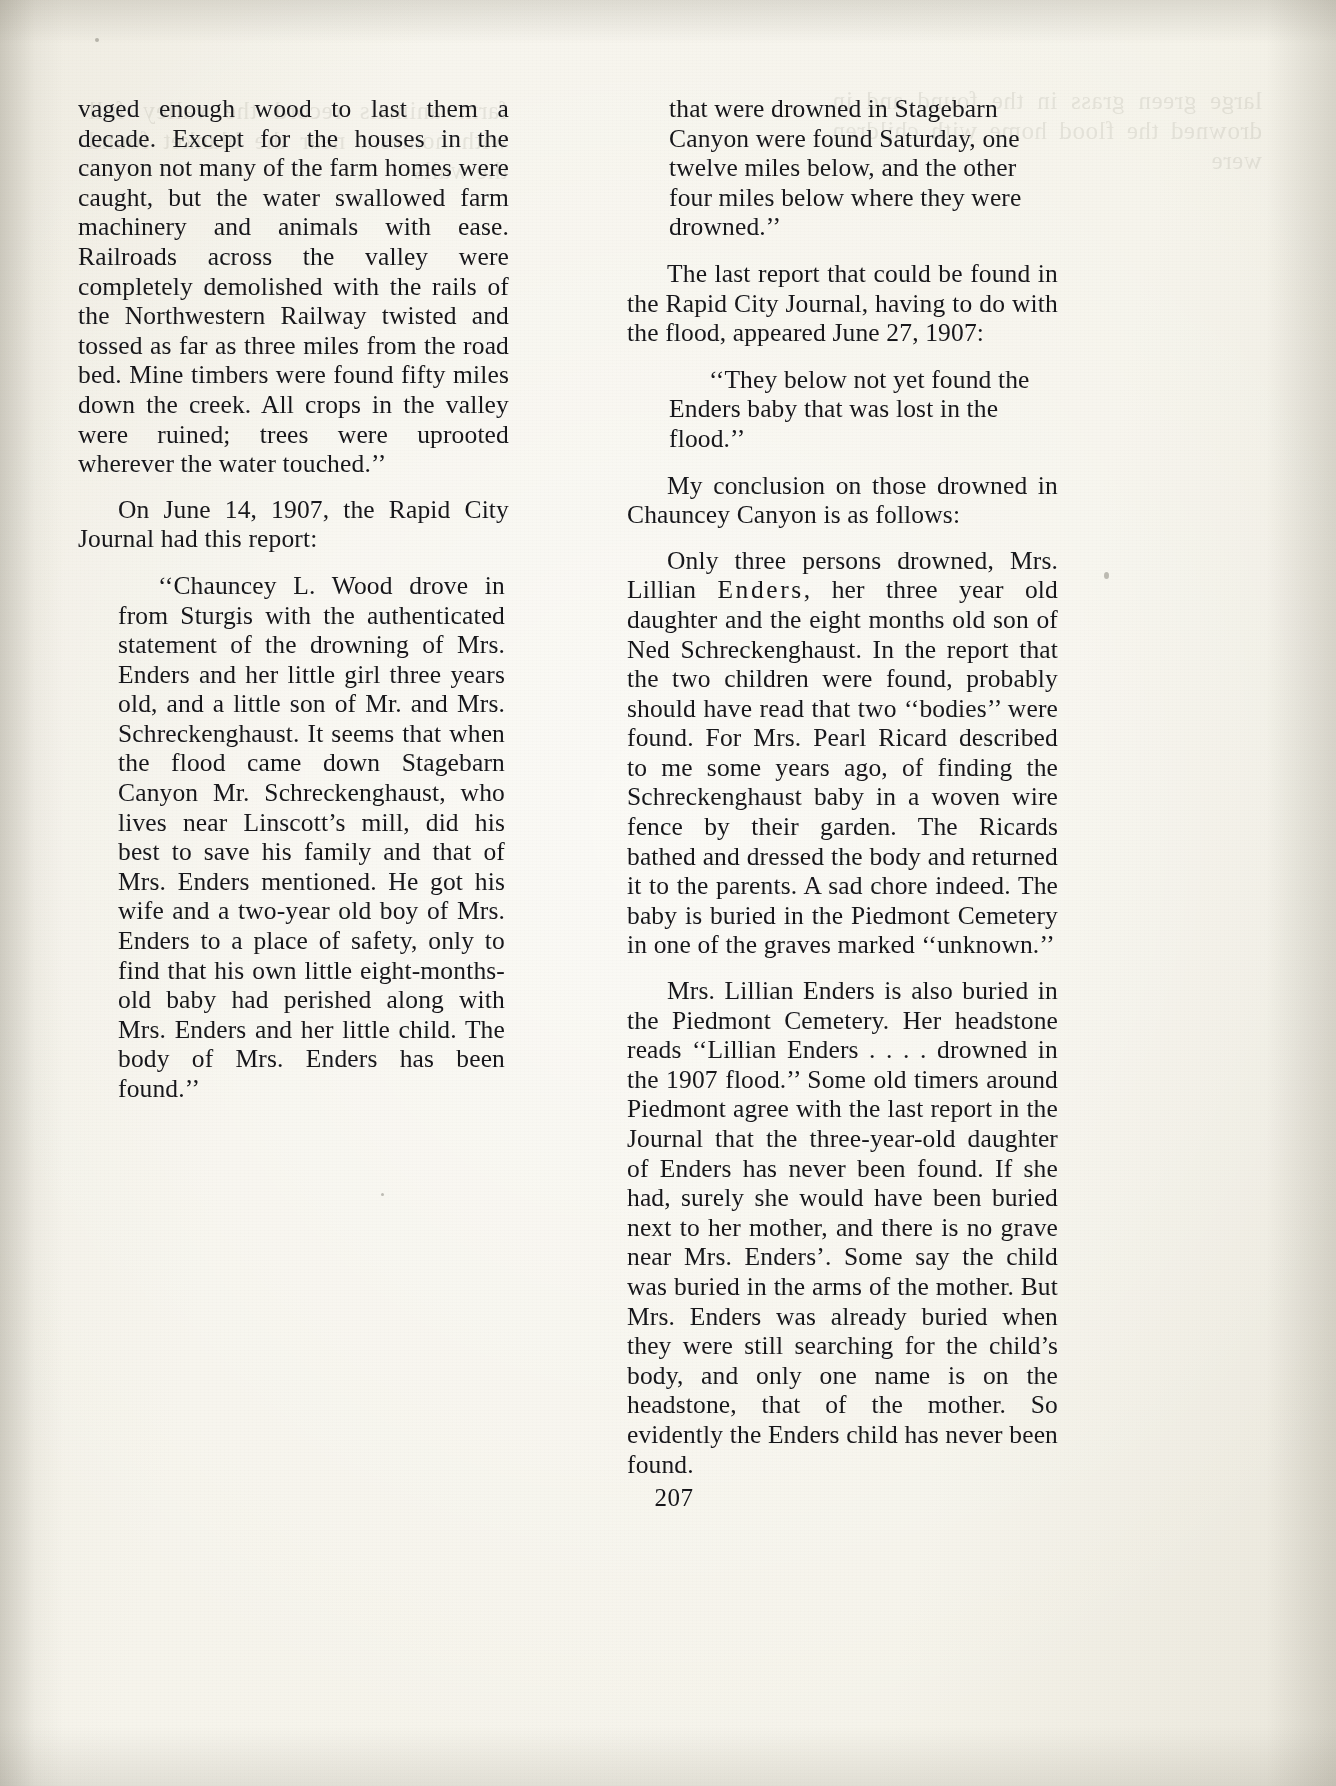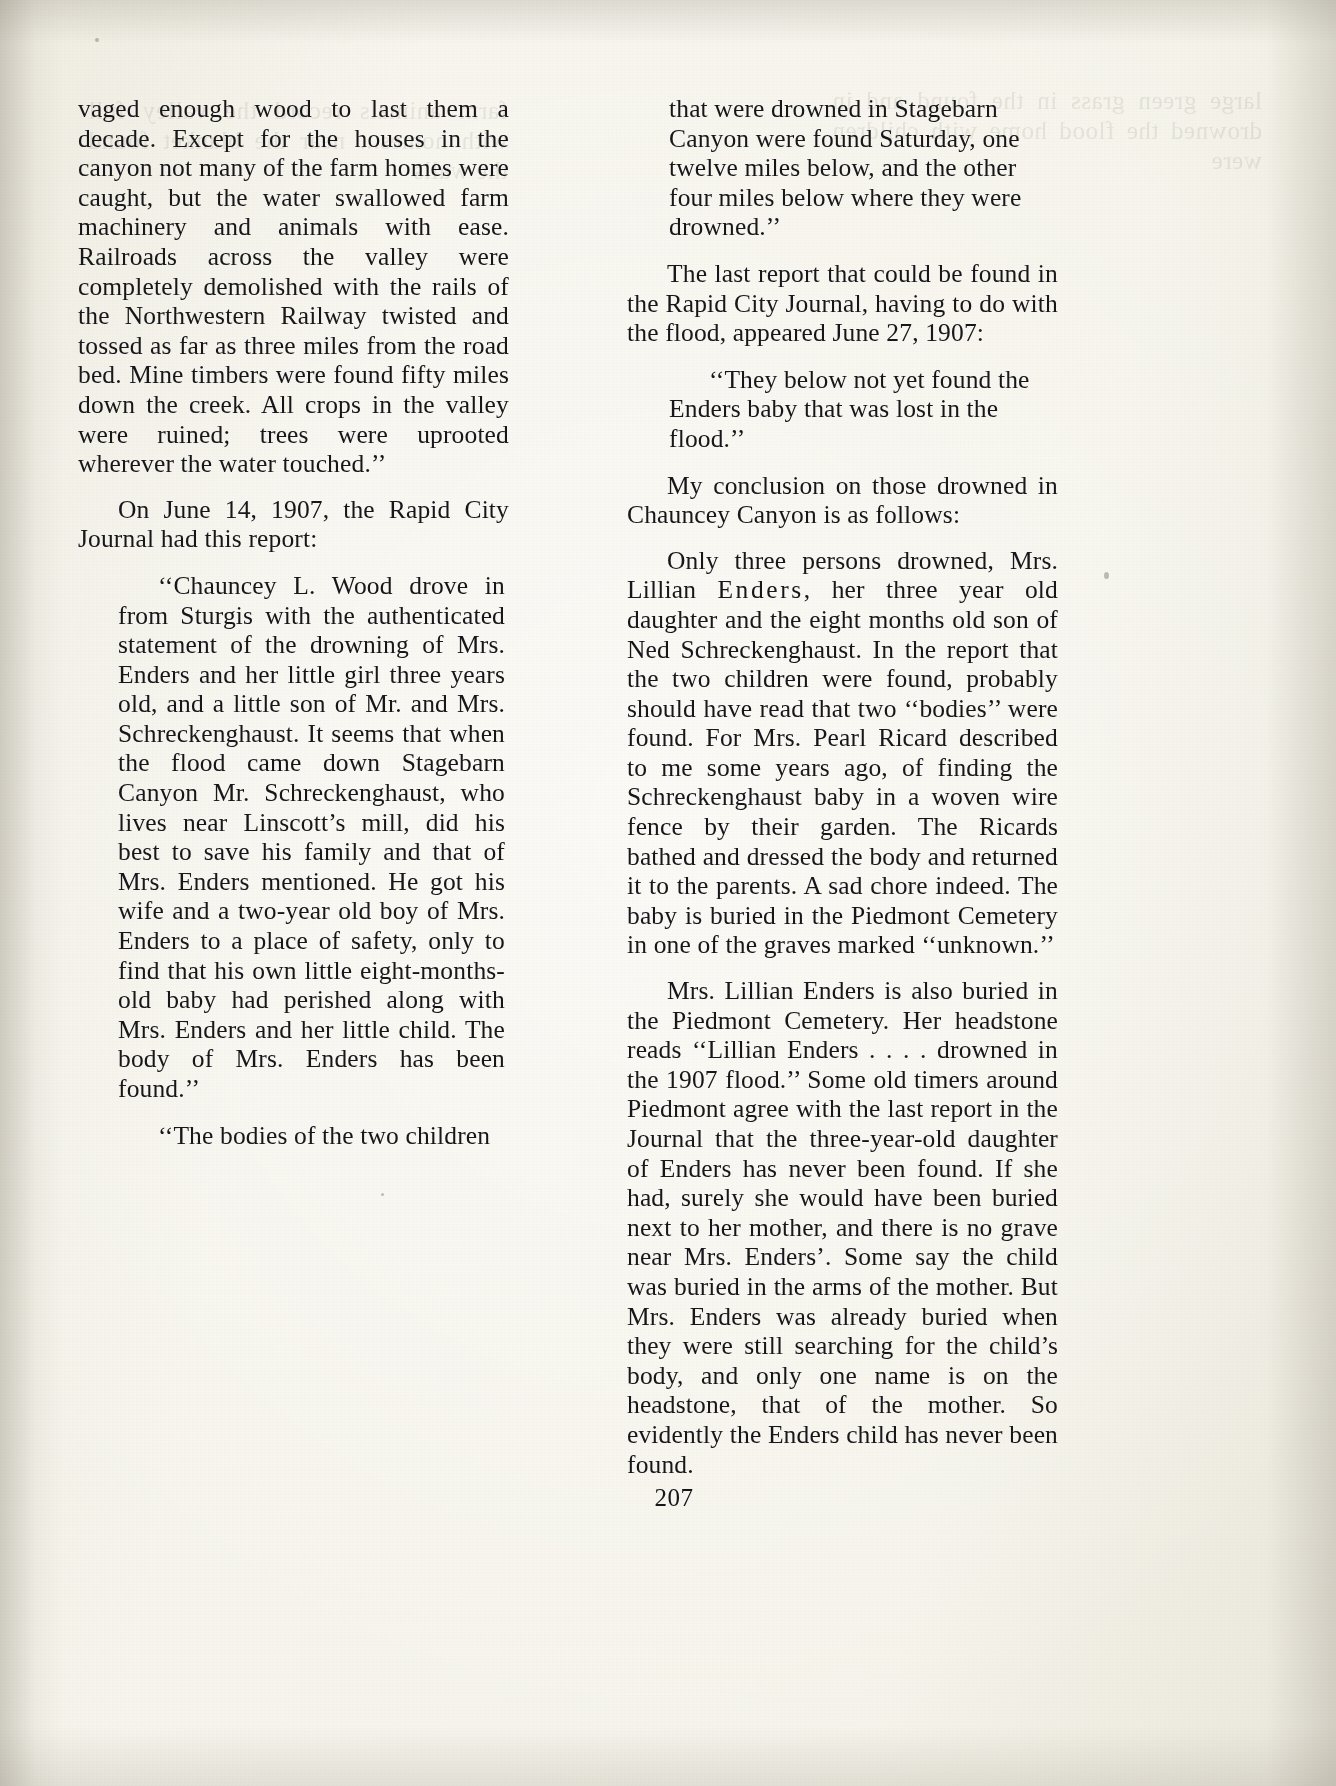--- a/index.html
+++ b/index.html
@@ -146,23 +146,20 @@
         <p class="cont">vaged enough wood to last them a decade. Except for the houses in the canyon not many of the farm homes were caught, but the water swallowed farm machinery and animals with ease. Railroads across the valley were completely demolished with the rails of the Northwestern Railway twisted and tossed as far as three miles from the road bed. Mine timbers were found fifty miles down the creek. All crops in the valley were ruined; trees were uprooted wherever the water touched.’’</p>
 
         <p class="flow gap-above">On June 14, 1907, the Rapid City Journal had this report:</p>
 
         <div class="quote">
           <p class="flow">‘‘Chauncey L. Wood drove in from Sturgis with the authenticated statement of the drowning of Mrs. Enders and her little girl three years old, and a little son of Mr. and Mrs. Schreckenghaust. It seems that when the flood came down Stagebarn Canyon Mr. Schreckenghaust, who lives near Linscott’s mill, did his best to save his family and that of Mrs. Enders mentioned. He got his wife and a two-year old boy of Mrs. Enders to a place of safety, only to find that his own little eight-months-old baby had perished along with Mrs. Enders and her little child. The body of Mrs. Enders has been found.’’</p>
         </div>
 
 
 
-        <div class="quote gap-above-sm">
-          <p class="flow last-line">‘‘The bodies of the two children</p>
-        </div>
 
       </div>
 
       <div class="col">
 
         <div class="quote right-q" style="margin-top:0;">
           <p class="cont last-line">that were drowned in Stagebarn Canyon were found Saturday, one twelve miles below, and the other four miles below where they were drowned.’’</p>
         </div>
 
         <p class="flow">The last report that could be found in the Rapid City Journal, having to do with the flood, appeared June 27, 1907:</p>

